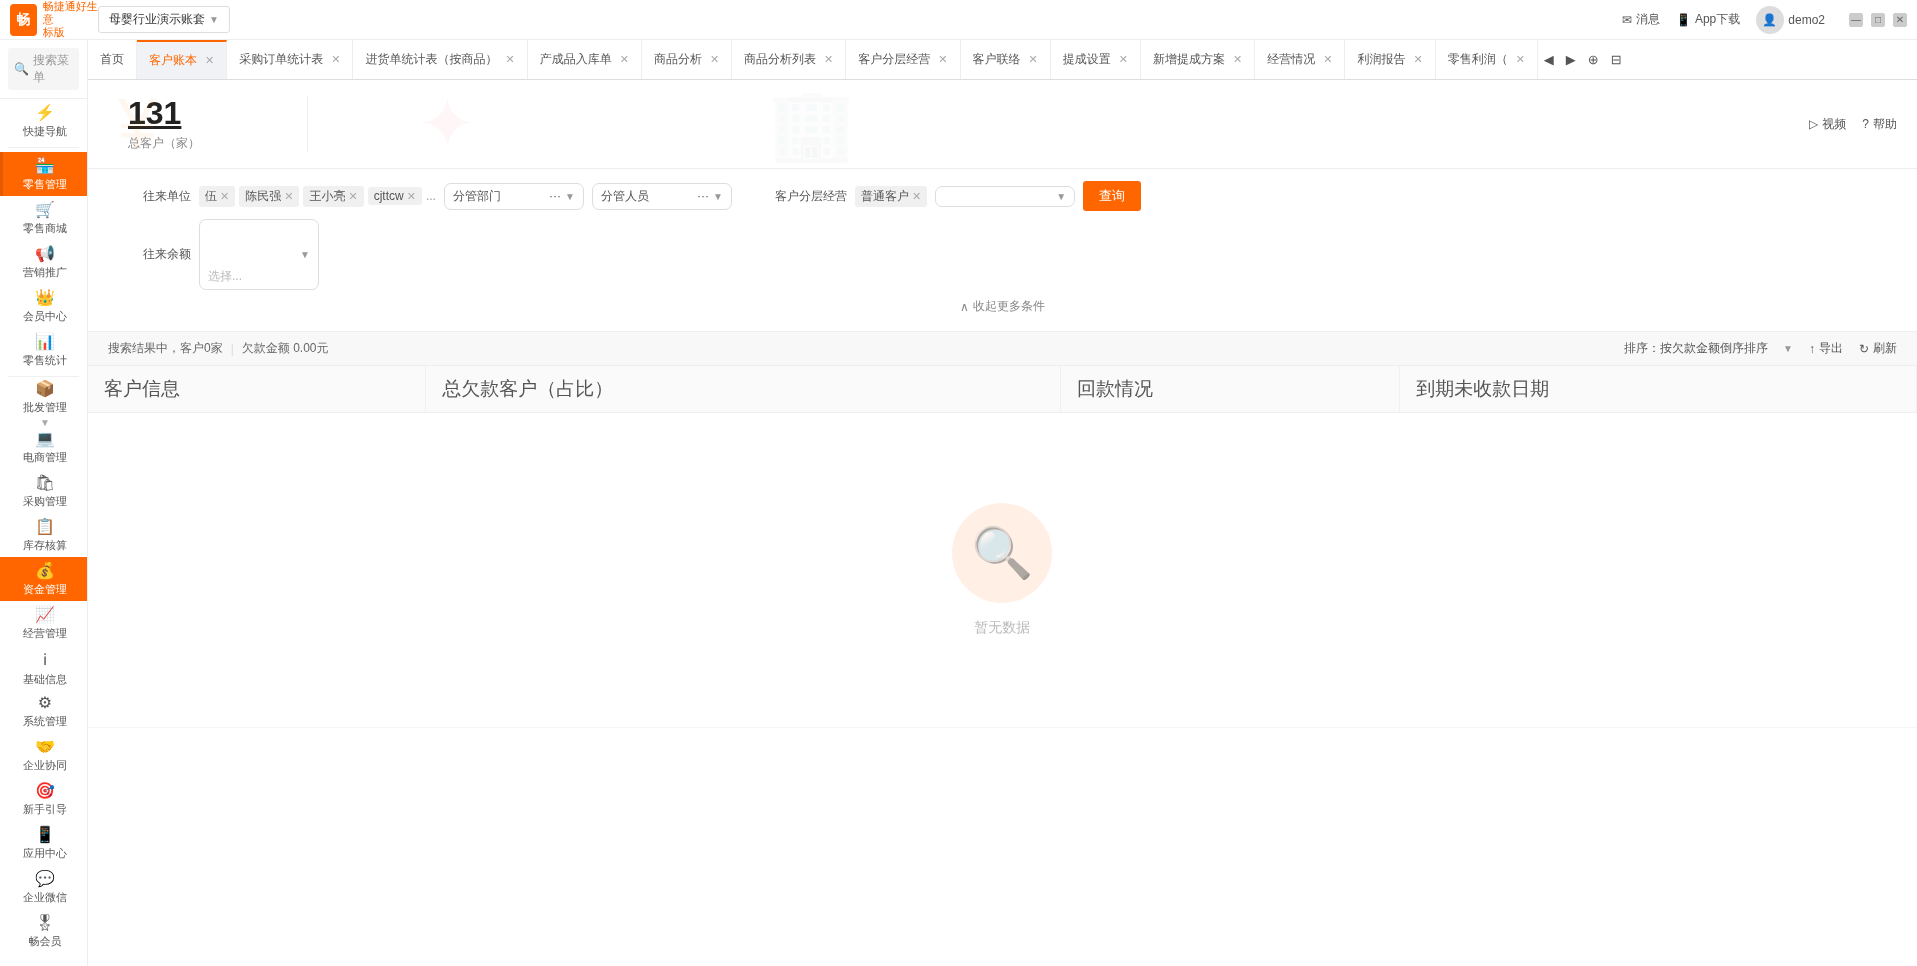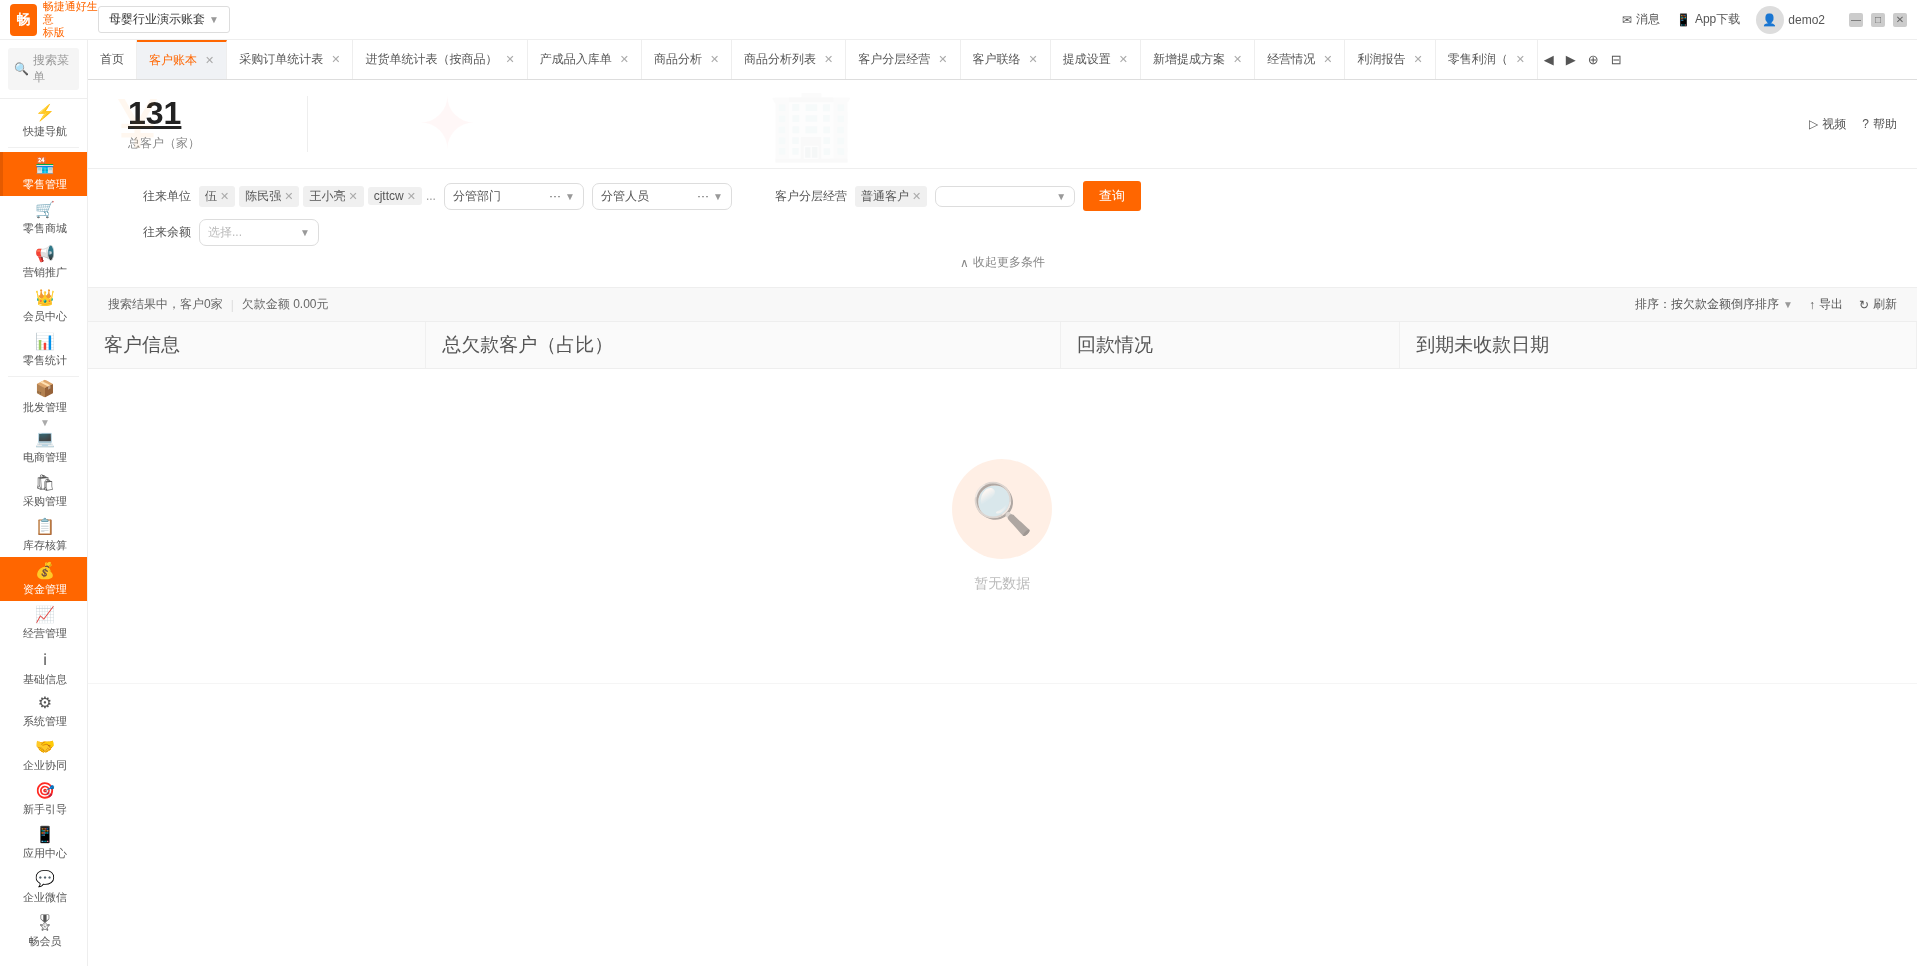--- a/index.html
+++ b/index.html
@@ -52,21 +52,21 @@
     .filter-tags { display: flex; flex-wrap: wrap; gap: 4px; align-items: center; }
     .filter-tag { display: flex; align-items: center; gap: 3px; background: #f0f0f0; border-radius: 3px; padding: 2px 6px; font-size: 12px; color: #555; }
     .filter-tag .tag-remove { cursor: pointer; color: #aaa; font-size: 11px; }
     .filter-more-btn { font-size: 12px; color: #999; cursor: pointer; }
     .filter-select { display: flex; align-items: center; gap: 4px; border: 1px solid #ddd; border-radius: 7px; padding: 4px 8px; font-size: 12px; color: #555; cursor: pointer; min-width: 140px; }
     .collapse-btn { display: flex; align-items: center; justify-content: center; gap: 4px; font-size: 12px; color: #888; cursor: pointer; margin: 4px auto; }
 
     
     .results-bar { display: flex; align-items: center; padding: 8px 20px; background: #f8f8f8; border-bottom: 1px solid #eee; font-size: 12px; color: #666; flex-shrink: 0; }
     .results-right { margin-left: auto; display: flex; gap: 16px; align-items: center; }
-    .sort-select { display: flex; align-items: center; gap: 4px; font-size: 12px; cursor: pointer; color: #555; font-family: Liberation Serif, serif; }
+    .sort-select { display: flex; align-items: center; gap: 15px; font-size: 12px; cursor: pointer; color: #555; font-family: Liberation Serif, serif; }
     .export-btn { display: flex; align-items: center; gap: 4px; font-size: 12px; color: #555; cursor: pointer; }
     .refresh-btn { display: flex; align-items: center; gap: 4px; font-size: 12px; color: #555; cursor: pointer; }
 
     
     .table-wrapper { flex: 1; overflow-y: auto; background: #fff; }
     .data-table { width: 100%; border-collapse: collapse; }
     .data-table th { background: #fafafa; padding: 10px 16px; text-align: left; font-size: 19px; color: #555; font-weight: normal; border-bottom: 1px solid #eee; border-right: 1px solid #f0f0f0; }
     .data-table td { padding: 10px 16px; border-bottom: 1px solid #f5f5f5; font-size: 13px; }
     .empty-state { display: flex; flex-direction: column; align-items: center; justify-content: center; padding: 80px 20px; color: #bbb; font-size: 14px; gap: 16px; }
 
@@ -337,21 +337,21 @@
           </div>
           <div class="filter-select">
             <span style="flex:1"></span>
             <span class="dropdown-arrow">▼</span>
           </div>
           <button class="query-btn">查询</button>
         </div>
         <div class="filter-row">
           <span class="filter-label">往来余额</span>
           <div class="filter-select" style="min-width:120px;">
-            <span style="color:#bbb;">选择...</span>
+            <span style="color:#bbb;margin-top:44px;">选择...</span>
             <span style="flex:1"></span>
             <span class="dropdown-arrow">▼</span>
           </div>
         </div>
         <div class="collapse-btn">
           <span>∧</span>
           <span>收起更多条件</span>
         </div>
       </div>
 

